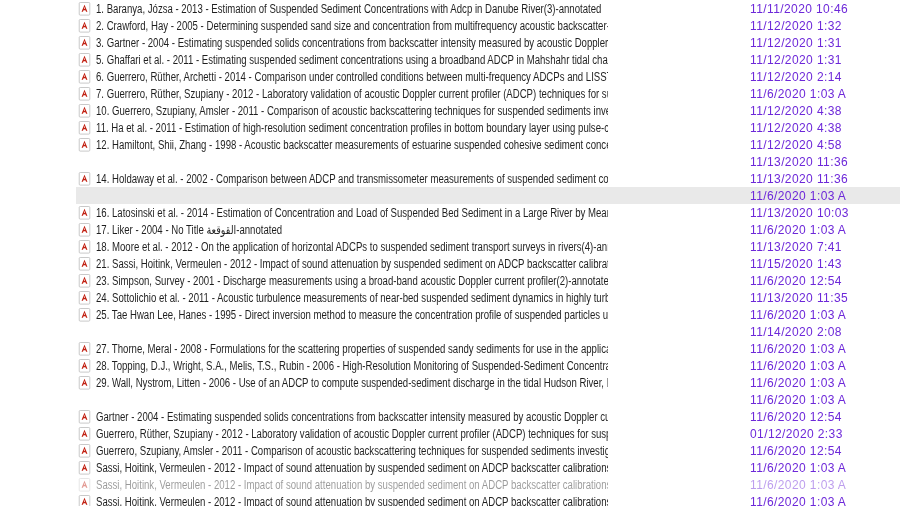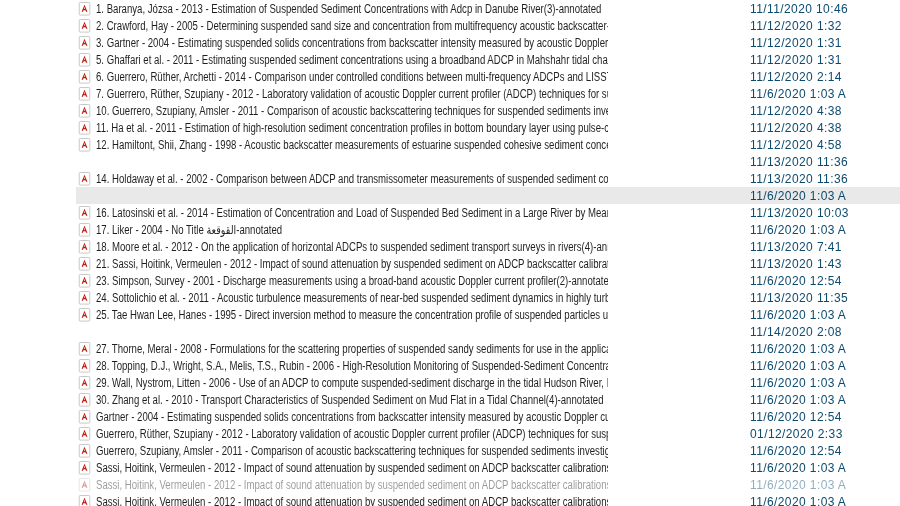--- a/index.html
+++ b/index.html
@@ -25,21 +25,21 @@
     transform:scaleX(0.80); transform-origin:0 50%;
     max-width:840px;
   }
   .fname-clip {
     position:absolute; left:0; top:0; height:17px; width:660px; overflow:hidden;
     display:flex; align-items:center;
   }
   .fdate {
     position:absolute; left:674px; top:0; height:17px;
     display:flex; align-items:center;
-    font-size:12px; color:#0c4a6e; letter-spacing:0.4px; white-space:nowrap;
+    font-size:12px; color:#6d28d9; letter-spacing:0.4px; white-space:nowrap;
   }
 </style>
 </head>
 <body>
 
 <div class="screen">
   <div class="file-list" id="file-list">
   <div class="row">
     <div class="fname-clip">
       <span class="icon">
@@ -220,21 +220,21 @@
   <div class="row">
     <div class="fname-clip">
       <span class="icon">
         <svg viewBox="0 0 16 17" aria-hidden="true">
           <rect x="1.5" y="0.5" width="13" height="15.5" rx="1.2" fill="#ffffff" stroke="#bdbdbd"></rect>
           <path d="M8 3.2 L11.6 12 H9.95 L9.15 9.9 H6.85 L6.05 12 H4.4 Z M8 5.6 L7.3 8.3 H8.7 Z" fill="#c11e0f"></path>
         </svg>
       </span>
       <span class="fname">21. Sassi, Hoitink, Vermeulen - 2012 - Impact of sound attenuation by suspended sediment on ADCP backscatter calibrations(11)-annotated</span>
     </div>
-    <span class="fdate">11/13/2020 1:43</span>
+    <span class="fdate">11/15/2020 1:43</span>
   </div>
 
   <div class="row">
     <div class="fname-clip">
       <span class="icon">
         <svg viewBox="0 0 16 17" aria-hidden="true">
           <rect x="1.5" y="0.5" width="13" height="15.5" rx="1.2" fill="#ffffff" stroke="#bdbdbd"></rect>
           <path d="M8 3.2 L11.6 12 H9.95 L9.15 9.9 H6.85 L6.05 12 H4.4 Z M8 5.6 L7.3 8.3 H8.7 Z" fill="#c11e0f"></path>
         </svg>
       </span>
@@ -306,29 +306,20 @@
           <rect x="1.5" y="0.5" width="13" height="15.5" rx="1.2" fill="#ffffff" stroke="#bdbdbd"></rect>
           <path d="M8 3.2 L11.6 12 H9.95 L9.15 9.9 H6.85 L6.05 12 H4.4 Z M8 5.6 L7.3 8.3 H8.7 Z" fill="#c11e0f"></path>
         </svg>
       </span>
       <span class="fname">29. Wall, Nystrom, Litten - 2006 - Use of an ADCP to compute suspended-sediment discharge in the tidal Hudson River, New York(4)-annotated</span>
     </div>
     <span class="fdate">11/6/2020 1:03 A</span>
   </div>
 
   <div class="row">
-    <div class="fname-clip">
-      <span class="icon">
-        <svg viewBox="0 0 16 17" aria-hidden="true">
-          <rect x="1.5" y="0.5" width="13" height="15.5" rx="1.2" fill="#ffffff" stroke="#bdbdbd"></rect>
-          <path d="M8 3.2 L11.6 12 H9.95 L9.15 9.9 H6.85 L6.05 12 H4.4 Z M8 5.6 L7.3 8.3 H8.7 Z" fill="#c11e0f"></path>
-        </svg>
-      </span>
-      <span class="fname">30. Zhang et al. - 2010 - Transport Characteristics of Suspended Sediment on Mud Flat in a Tidal Channel(4)-annotated</span>
-    </div>
     <span class="fdate">11/6/2020 1:03 A</span>
   </div>
 
   <div class="row">
     <div class="fname-clip">
       <span class="icon">
         <svg viewBox="0 0 16 17" aria-hidden="true">
           <rect x="1.5" y="0.5" width="13" height="15.5" rx="1.2" fill="#ffffff" stroke="#bdbdbd"></rect>
           <path d="M8 3.2 L11.6 12 H9.95 L9.15 9.9 H6.85 L6.05 12 H4.4 Z M8 5.6 L7.3 8.3 H8.7 Z" fill="#c11e0f"></path>
         </svg>

